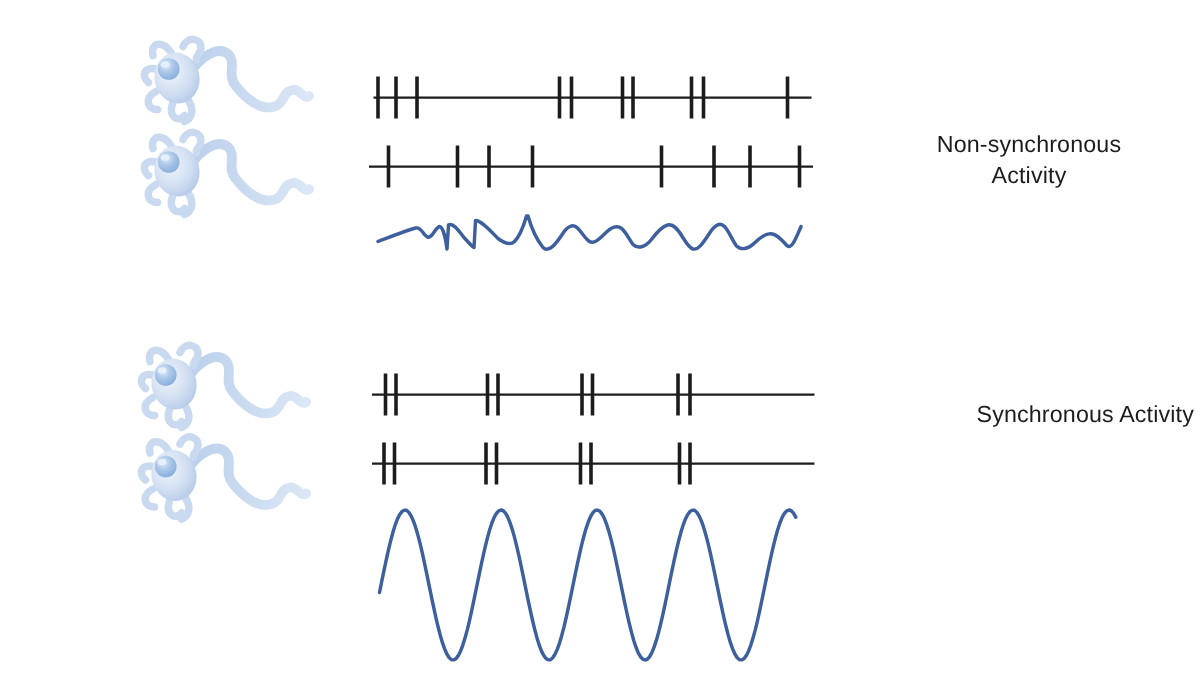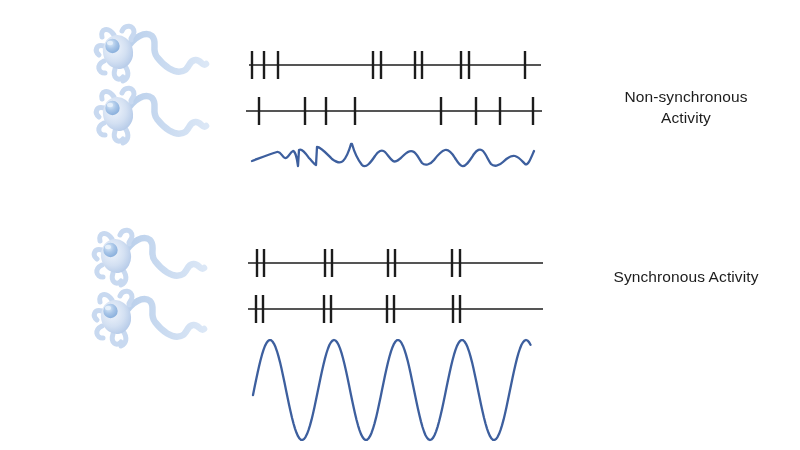--- a/index.html
+++ b/index.html
@@ -21,21 +21,21 @@
   .label {
     position: absolute;
     text-align: center;
     color: #1c1c1c;
     font-size: 15.5px;
     line-height: 21px;
     white-space: pre-line;
     letter-spacing: 0.1px;
   }
   #label-nonsync { left: 586px; top: 58px;  width: 200px; margin-top: 28px; }
-  #label-sync    { left: 576px; top: 266px; width: 220px; }
+  #label-sync    { left: 576px; top: 266px; width: 220px; text-align: right; }
 </style>
 </head>
 <body>
 
 <div class="canvas">
 
   <svg id="fig" width="800" height="450" viewBox="0 0 800 450">
     <defs>
       <radialGradient id="somaGrad" cx="40%" cy="35%" r="75%">
         <stop offset="0%" stop-color="#f0f5fc"></stop>

